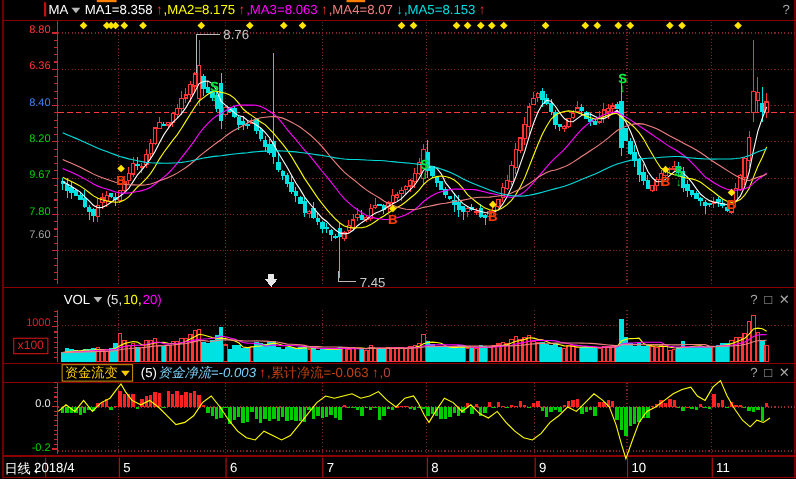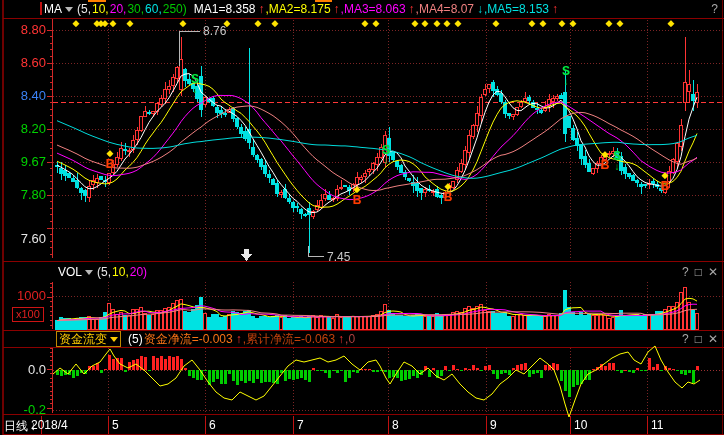--- a/index.html
+++ b/index.html
@@ -8,21 +8,21 @@
   #cv{position:absolute;left:0;top:0;}
   .hdr{position:absolute;left:0;display:flex;align-items:center;white-space:nowrap;}
   .toks span{margin-right:1px;}
   .tokgrp{margin-right:6px;}
   .arrow-up{color:#ff3232;font-weight:bold;margin:0 2px;}
   .arrow-down{color:#00dcdc;font-weight:bold;margin:0 2px;}
   .tri{display:inline-block;width:0;height:0;border-left:4px solid transparent;border-right:4px solid transparent;
        border-top:5px solid #b8b8b8;margin:0 4px 0 3px;vertical-align:middle;}
   .help-btns{position:absolute;right:6px;top:0;height:100%;display:flex;align-items:center;gap:6px;color:#a8a8a8;}
   .help-btns span{cursor:default;}
-  .axlab{position:absolute;left:2px;width:44px;text-align:right;font-size:13px;letter-spacing:0;}
+  .axlab{position:absolute;left:2px;width:44px;text-align:right;font-size:10px;letter-spacing:0;}
   .ovl{position:absolute;transform:translate(-50%,-50%);line-height:1;}
   .sig-B{color:#ff3c00;font-weight:bold;font-size:12px;text-shadow:0 0 1px #551000;}
   .sig-S{color:#00ee44;font-weight:bold;font-size:12px;text-shadow:0 0 1px #004400;}
   .sig-dia{color:#ffe400;font-size:9px;}
   .sig-arr{color:#00dd22;font-weight:bold;font-size:10px;}
   .diamond{color:#ffe400;font-size:9px;}
   .callout{color:#c8c8c8;font-size:12px;position:absolute;line-height:1;}
   #xaxis{position:absolute;left:0;top:416px;width:724px;height:18px;color:#fff;}
   #xaxis .mlab{position:absolute;top:2px;font-size:12px;color:#fff;}
   #xaxis .vsep{position:absolute;top:0;width:1px;height:18px;background:#c01010;}
@@ -826,21 +826,20 @@
     </svg>
 
   <div class="strip" id="strip1" style="left: 88px; width: 18px;"></div>
   <div class="strip" id="strip2" style="left: 315px; width: 17px;"></div>
 
   <div class="hdr" id="hdr-main" style="top:0;height:18px;width:724px;">
     <span class="hdrsep"></span>
     <span style="margin-left:44px;color:#fff;">
       <span>MA</span><i class="tri"></i>
     </span>
-    <span class="toks tokgrp"><span style="color: rgb(232, 232, 232);">(5,</span><span style="color: rgb(255, 255, 0);">10,</span><span style="color: rgb(255, 0, 255);">20,</span><span style="color: rgb(0, 200, 0);">30,</span><span style="color: rgb(0, 224, 224);">60,</span><span style="color: rgb(0, 200, 0);">250)</span></span>
     <span class="toks"><span style="color: rgb(255, 255, 255);">MA1=8.358</span><span class="arrow-up">↑</span><span style="color: rgb(255, 255, 0);">,MA2=8.175</span><span class="arrow-up">↑</span><span style="color: rgb(255, 0, 255);">,MA3=8.063</span><span class="arrow-up">↑</span><span style="color: rgb(240, 128, 128);">,MA4=8.07</span><span class="arrow-down">↓</span><span style="color: rgb(0, 224, 224);">,MA5=8.153</span><span class="arrow-up">↑</span></span>
     <span class="help-btns">
         <span>?</span>
       </span>
   </div>
 
   <div class="hdr" id="hdr-vol" style="top:263px;height:17px;width:724px;">
     <span style="margin-left:58px;color:#fff;">
       <span>VOL</span><i class="tri"></i>
     </span>
@@ -850,36 +849,36 @@
         <span>□</span>
         <span>✕</span>
       </span>
   </div>
 
   <div class="hdr" id="hdr-flow" style="top:331px;height:16px;width:724px;">
     <span class="flowsel">
       <span>资金流变</span>
         <i class="ftri"></i>
     </span>
-    <span class="toks" style="margin-left:128px;"><span style="color: rgb(255, 255, 255);">(5)</span><span style="color: #f97316;">资金净流=-0.003</span><span class="arrow-up">↑</span><span style="color: #c2410c;">,累计净流=-0.063</span><span class="arrow-up">↑</span><span style="color: rgb(176, 64, 64);">,0</span></span>
+    <span class="toks" style="margin-left:128px;"><span style="color: rgb(255, 255, 255);">(5)</span><span style="color: #7dd3fc; font-style: italic;">资金净流=-0.003</span><span class="arrow-up">↑</span><span style="color: #c2410c;">,累计净流=-0.063</span><span class="arrow-up">↑</span><span style="color: rgb(176, 64, 64);">,0</span></span>
     <span class="help-btns" id="flow-btns">
         <span>?</span>
         <span>□</span>
         <span>✕</span>
       </span>
   </div>
 
   <div id="overlay">
       <div class="axlab" style="color: rgb(255, 52, 52); top: 22px;">8.80</div>
-      <div class="axlab" style="color: rgb(255, 52, 52); top: 55px;">8.60</div>
+      <div class="axlab" style="color: rgb(255, 52, 52); top: 55px;">6.36</div>
       <div class="axlab" style="color: #3b82f6; top: 88px;">8.40</div>
       <div class="axlab" style="color: rgb(0, 210, 0); top: 121px;">8.20</div>
       <div class="axlab" style="color: rgb(0, 210, 0); top: 154px;">9.67</div>
       <div class="axlab" style="color: rgb(0, 210, 0); top: 187px;">7.80</div>
-      <div class="axlab" style="color: #e5e5e5; top: 231px;">7.60</div>
+      <div class="axlab" style="color: #a3a3a3; top: 208px;">7.60</div>
       <div class="axlab" style="color: rgb(224, 32, 32); top: 288px;">1000</div>
       <div class="unitbox">x100</div>
       <div class="axlab" style="color: rgb(232, 232, 232); top: 362px;">0.0</div>
       <div class="axlab" style="color: rgb(0, 210, 0); top: 402px;">-0.2</div>
       <div class="callout" style="color: rgb(200, 200, 200); left: 203px; top: 25px;">8.76</div>
       <div class="callout" style="color: rgb(200, 200, 200); left: 327px; top: 251px;">7.45</div>
       <div class="ovl sig-B" style="left: 110px; top: 164px;">B</div>
       <div class="ovl sig-dia" style="top: 153px; left: 110px;">◆</div>
       <div class="ovl sig-S" style="left: 195px; top: 79px;">S</div>
       <div class="ovl sig-arr" style="top: 90px; left: 195px;">↓</div>

